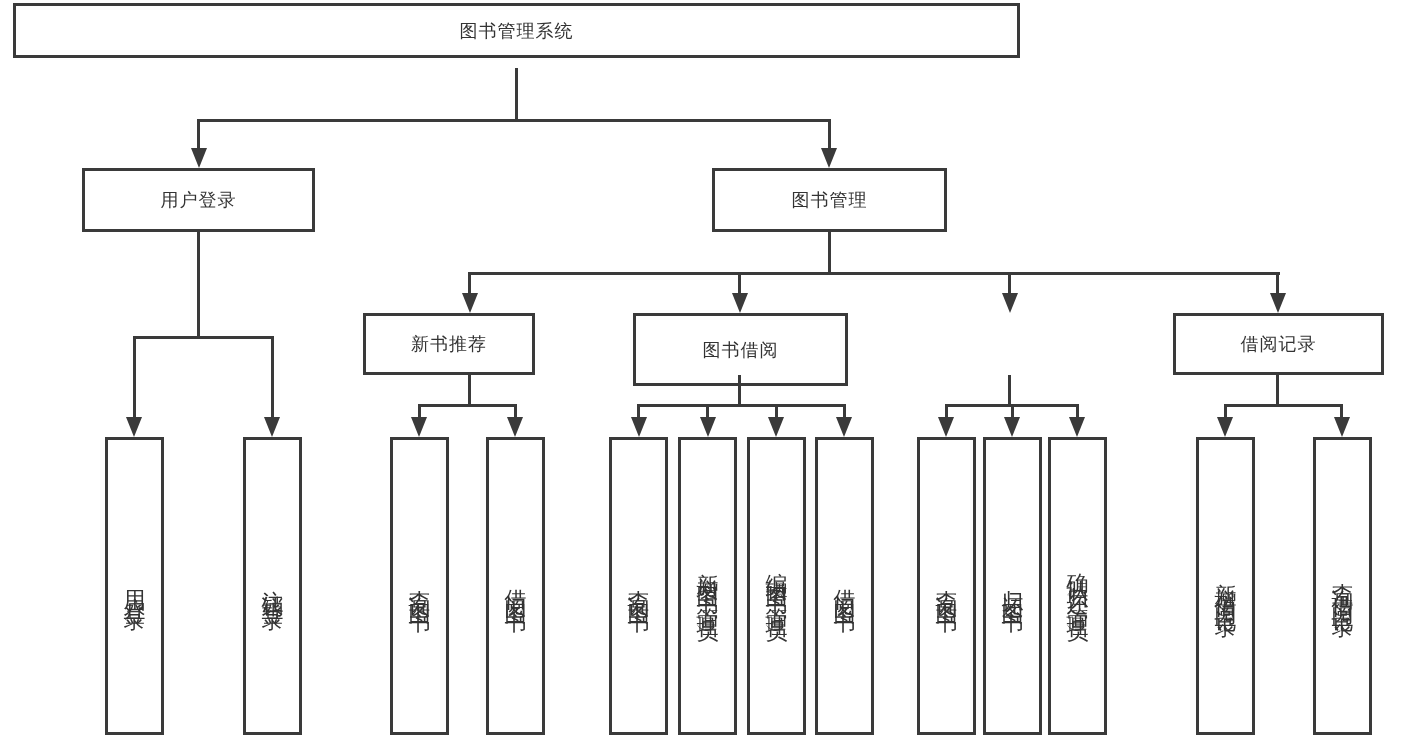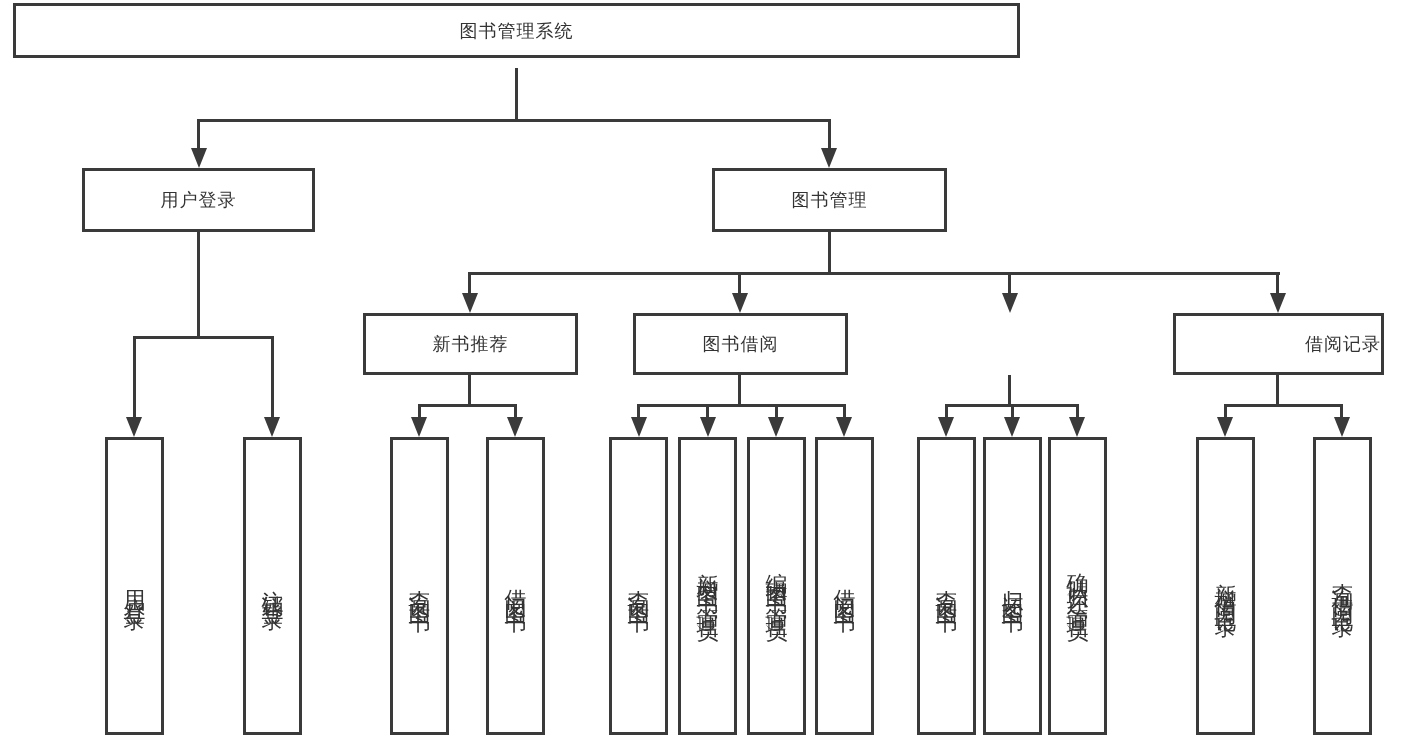--- a/index.html
+++ b/index.html
@@ -77,27 +77,27 @@
   <div class="hl" style="left:468px;top:272px;width:812px;"></div>
   <div class="vl" style="left:468px;top:272px;height:24px;"></div>
   <div class="vl" style="left:738px;top:272px;height:24px;"></div>
   <div class="vl" style="left:1008px;top:272px;height:24px;"></div>
   <div class="vl" style="left:1276px;top:272px;height:24px;"></div>
   <div class="arr" style="left:462px;top:293px;"></div>
   <div class="arr" style="left:732px;top:293px;"></div>
   <div class="arr" style="left:1002px;top:293px;"></div>
   <div class="arr" style="left:1270px;top:293px;"></div>
 
-  <div class="box" style="left:363px;top:313px;width:215px;height:62px;">
+  <div class="box" style="left:363px;top:313px;width:172px;height:62px;">
     <span>新书推荐</span>
   </div>
-  <div class="box" style="left:633px;top:313px;width:215px;height:62px;">
+  <div class="box" style="left:633px;top:313px;width:215px;height:73px;">
     <span>图书借阅</span>
   </div>
-  <div class="box" style="left:1173px;top:313px;width:211px;height:62px;justify-content:flex-end;">
+  <div class="box" style="left:1173px;top:313px;width:211px;height:62px;">
     <span>借阅记录</span>
   </div>
 
   <div class="vl" style="left:468px;top:375px;height:32px;"></div>
   <div class="hl" style="left:418px;top:404px;width:99px;"></div>
   <div class="vl" style="left:418px;top:404px;height:16px;"></div>
   <div class="vl" style="left:514px;top:404px;height:16px;"></div>
   <div class="arr" style="left:411px;top:417px;"></div>
   <div class="arr" style="left:507px;top:417px;"></div>
 

